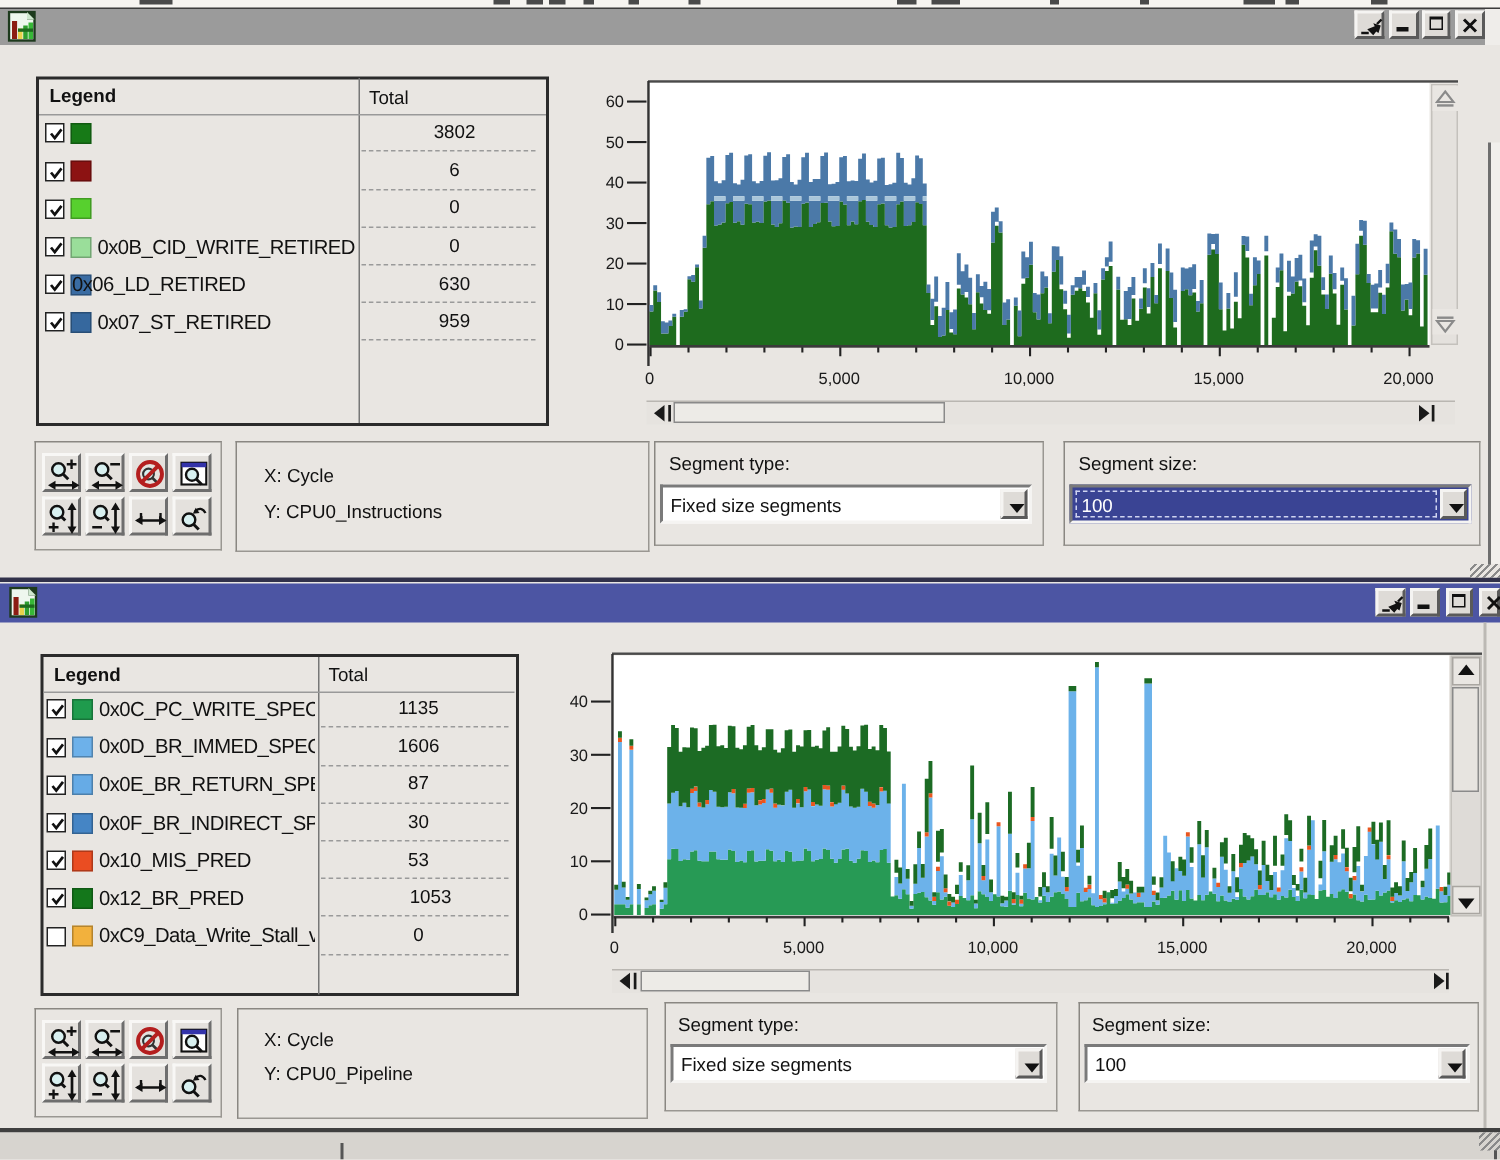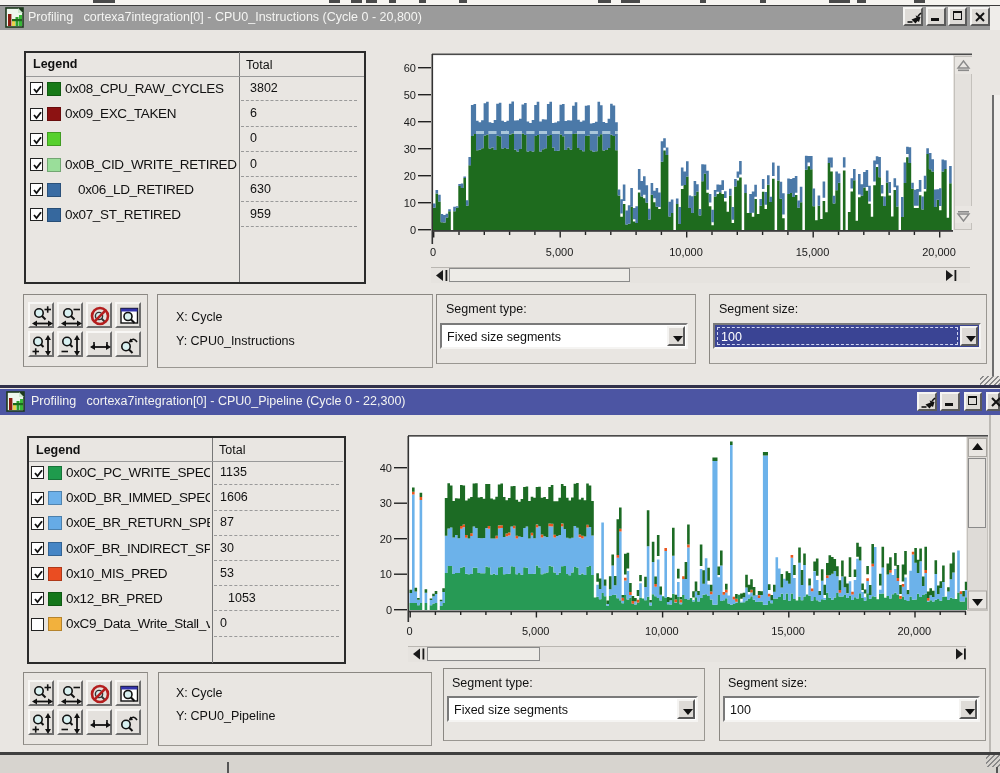--- a/index.html
+++ b/index.html
@@ -3,21 +3,21 @@
 *{margin:0;padding:0;box-sizing:border-box}
 body{width:1000px;height:773px;overflow:hidden;font-family:"Liberation Sans",sans-serif;background:#e9e6e2}
 .abs{position:absolute}
 #page{position:relative;width:1000px;height:773px;overflow:hidden}
 .gbox{position:absolute;border:1px solid #9a9792;border-top-color:#8a8782;border-left-color:#8a8782;background:#e9e6e2}
 .tbtn{position:absolute;width:26px;height:26px;background:#e4e1dd;border:2px solid;border-color:#f8f7f5 #6e6e6e #6e6e6e #f8f7f5}
 .wbtn{position:absolute;height:19px;background:#dedbd7;border:2px solid;border-color:#f5f4f2 #5a5a5a #5a5a5a #f5f4f2}
 .cb{position:absolute;width:13px;height:13px;background:#fff;border:1.4px solid #222}
 .sq{position:absolute;width:14px;height:14px;border:1px solid rgba(0,0,0,.25)}
 .lbl{position:absolute;font-size:13.5px;letter-spacing:-0.35px;color:#111;white-space:nowrap;overflow:hidden;height:19px}
-.tot{position:absolute;font-size:12.5px;color:#111;text-align:left}
+.tot{position:absolute;font-size:12.5px;color:#111;text-align:center}
 .dash{position:absolute;border-top:1px dashed #9a9a9a;height:0}
 .ax{font-size:11px;fill:#1a1a1a;font-family:"Liberation Sans",sans-serif}
 .combo{position:absolute;height:26px;border:2px solid;border-color:#7a7a7a #f5f4f2 #f5f4f2 #7a7a7a;background:#fff}
 .cbtn{position:absolute;right:1px;top:1px;width:18px;height:20px;background:#dedbd7;border:2px solid;border-color:#f5f4f2 #5a5a5a #5a5a5a #f5f4f2}
 .carr{position:absolute;left:4px;top:8px;width:0;height:0;border:5px solid transparent;border-top:6px solid #111;border-bottom:none}
 .ctext{position:absolute;left:5px;top:5px;font-size:12.5px;color:#111;white-space:nowrap}
 .small{font-size:12.5px;color:#111;position:absolute;white-space:nowrap}
 .titletext{position:absolute;font-size:12.5px;color:#f4f4f2;white-space:nowrap}
 </style></head><body>
 <div id="page">
@@ -43,21 +43,20 @@
 <svg width="20" height="21" viewBox="0 0 20 21" class="abs" style="left:5px;top:7px">
       <rect x="1" y="1" width="17" height="19" fill="#eef7ee" stroke="#1d3a1d" stroke-width="1.6"></rect>
       <path d="M13,1 h5 v5 h-5 z" fill="#1d3a1d"></path>
       <path d="M13,1 l5,5 h-5 z" fill="#cfe8cf"></path>
       <rect x="3" y="7" width="3.4" height="12" fill="#8c1d12"></rect>
       <rect x="7" y="12" width="3" height="7" fill="#e8d24a"></rect>
       <rect x="10.5" y="10" width="3" height="9" fill="#2d9e2d"></rect>
       <rect x="14" y="8" width="3" height="11" fill="#37b837"></rect>
       <rect x="7" y="12" width="10" height="2.2" fill="#1d6b1d"></rect>
     </svg>
-<div class="titletext" style="left:28px;top:10px">Profiling&nbsp;&nbsp;&nbsp;cortexa7integration[0] - CPU0_Instructions (Cycle 0 - 20,800)</div>
 <div class="wbtn" style="left:903px;top:6.5px;width:20px">
       <svg width="17" height="17" viewBox="0 0 17 17" style="position:absolute;left:1px;top:1px">
         <line x1="1.5" y1="12" x2="6.5" y2="12" stroke="#111" stroke-width="1.6"></line>
         <path d="M5.5,9.5 L9.5,13.5 L11.5,11 L13,12 L14.5,7 L9.5,5.5 L10.5,7.5 Z" fill="#111"></path>
         <line x1="12" y1="6" x2="15" y2="3" stroke="#111" stroke-width="1.6"></line>
       </svg>
     </div>
     <div class="wbtn" style="left:925.5px;top:6.5px;width:20px">
       <div style="position:absolute;left:3px;bottom:3px;width:8px;height:2.5px;background:#111"></div>
     </div>
@@ -76,30 +75,28 @@
 <div class="abs" style="left:239px;top:52px;width:1px;height:230px;background:#777"></div>
 <div class="abs" style="left:26px;top:75.5px;width:338px;height:1px;background:#999"></div>
 <div class="small" style="left:33px;top:57px;font-weight:bold">Legend</div>
 <div class="small" style="left:246px;top:58px">Total</div>
 <div class="cb" style="left:30px;top:82px">
       <svg width="11" height="11" viewBox="0 0 11 11" style="position:absolute;left:0.5px;top:0.5px">
         <path d="M2,5 L4.5,8 L9,2.2" fill="none" stroke="#111" stroke-width="1.8"></path>
       </svg>
     </div>
     <div class="sq" style="left:47px;top:82px;background:#177a17"></div>
-    <div class="lbl" style="left:65px;top:81px;width:175px">0x08_CPU_RAW_CYCLES</div>
 <div class="tot" style="left:250px;top:81px;width:106px">3802</div>
 <div class="dash" style="left:241px;top:100px;width:116px"></div>
 <div class="cb" style="left:30px;top:108px">
       <svg width="11" height="11" viewBox="0 0 11 11" style="position:absolute;left:0.5px;top:0.5px">
         <path d="M2,5 L4.5,8 L9,2.2" fill="none" stroke="#111" stroke-width="1.8"></path>
       </svg>
     </div>
     <div class="sq" style="left:47px;top:107px;background:#8c1212"></div>
-    <div class="lbl" style="left:65px;top:106px;width:175px">0x09_EXC_TAKEN</div>
 <div class="tot" style="left:250px;top:106px;width:106px">6</div>
 <div class="dash" style="left:241px;top:126px;width:116px"></div>
 <div class="cb" style="left:30px;top:133px">
       <svg width="11" height="11" viewBox="0 0 11 11" style="position:absolute;left:0.5px;top:0.5px">
         <path d="M2,5 L4.5,8 L9,2.2" fill="none" stroke="#111" stroke-width="1.8"></path>
       </svg>
     </div>
     <div class="sq" style="left:47px;top:132px;background:#57d02e"></div>
 <div class="tot" style="left:250px;top:131px;width:106px">0</div>
 <div class="dash" style="left:241px;top:151px;width:116px"></div>
@@ -111,21 +108,21 @@
     <div class="sq" style="left:47px;top:158px;background:#9ade9a"></div>
     <div class="lbl" style="left:65px;top:157px;width:175px">0x0B_CID_WRITE_RETIRED</div>
 <div class="tot" style="left:250px;top:157px;width:106px">0</div>
 <div class="dash" style="left:241px;top:176px;width:116px"></div>
 <div class="cb" style="left:30px;top:183px">
       <svg width="11" height="11" viewBox="0 0 11 11" style="position:absolute;left:0.5px;top:0.5px">
         <path d="M2,5 L4.5,8 L9,2.2" fill="none" stroke="#111" stroke-width="1.8"></path>
       </svg>
     </div>
     <div class="sq" style="left:47px;top:183px;background:#3a6ca3"></div>
-    <div class="lbl" style="left:78px;top:182px;width:175px">0x06_LD_RETIRED</div>
+    <div class="lbl" style="left:48px;top:182px;width:175px">0x06_LD_RETIRED</div>
 <div class="tot" style="left:250px;top:182px;width:106px">630</div>
 <div class="dash" style="left:241px;top:201px;width:116px"></div>
 <div class="cb" style="left:30px;top:208px">
       <svg width="11" height="11" viewBox="0 0 11 11" style="position:absolute;left:0.5px;top:0.5px">
         <path d="M2,5 L4.5,8 L9,2.2" fill="none" stroke="#111" stroke-width="1.8"></path>
       </svg>
     </div>
     <div class="sq" style="left:47px;top:208px;background:#36689e"></div>
     <div class="lbl" style="left:65px;top:207px;width:175px">0x07_ST_RETIRED</div>
 <div class="tot" style="left:250px;top:207px;width:106px">959</div>
@@ -297,21 +294,20 @@
 <svg width="20" height="21" viewBox="0 0 20 21" class="abs" style="left:6px;top:391px">
       <rect x="1" y="1" width="17" height="19" fill="#eef7ee" stroke="#1d3a1d" stroke-width="1.6"></rect>
       <path d="M13,1 h5 v5 h-5 z" fill="#1d3a1d"></path>
       <path d="M13,1 l5,5 h-5 z" fill="#cfe8cf"></path>
       <rect x="3" y="7" width="3.4" height="12" fill="#8c1d12"></rect>
       <rect x="7" y="12" width="3" height="7" fill="#e8d24a"></rect>
       <rect x="10.5" y="10" width="3" height="9" fill="#2d9e2d"></rect>
       <rect x="14" y="8" width="3" height="11" fill="#37b837"></rect>
       <rect x="7" y="12" width="10" height="2.2" fill="#1d6b1d"></rect>
     </svg>
-<div class="titletext" style="left:31px;top:394px">Profiling&nbsp;&nbsp;&nbsp;cortexa7integration[0] - CPU0_Pipeline (Cycle 0 - 22,300)</div>
 <div class="wbtn" style="left:917px;top:391.5px;width:19.5px">
       <svg width="17" height="17" viewBox="0 0 17 17" style="position:absolute;left:1px;top:1px">
         <line x1="1.5" y1="12" x2="6.5" y2="12" stroke="#111" stroke-width="1.6"></line>
         <path d="M5.5,9.5 L9.5,13.5 L11.5,11 L13,12 L14.5,7 L9.5,5.5 L10.5,7.5 Z" fill="#111"></path>
         <line x1="12" y1="6" x2="15" y2="3" stroke="#111" stroke-width="1.6"></line>
       </svg>
     </div>
     <div class="wbtn" style="left:940px;top:391.5px;width:19.5px">
       <div style="position:absolute;left:3px;bottom:3px;width:8px;height:2.5px;background:#111"></div>
     </div>

